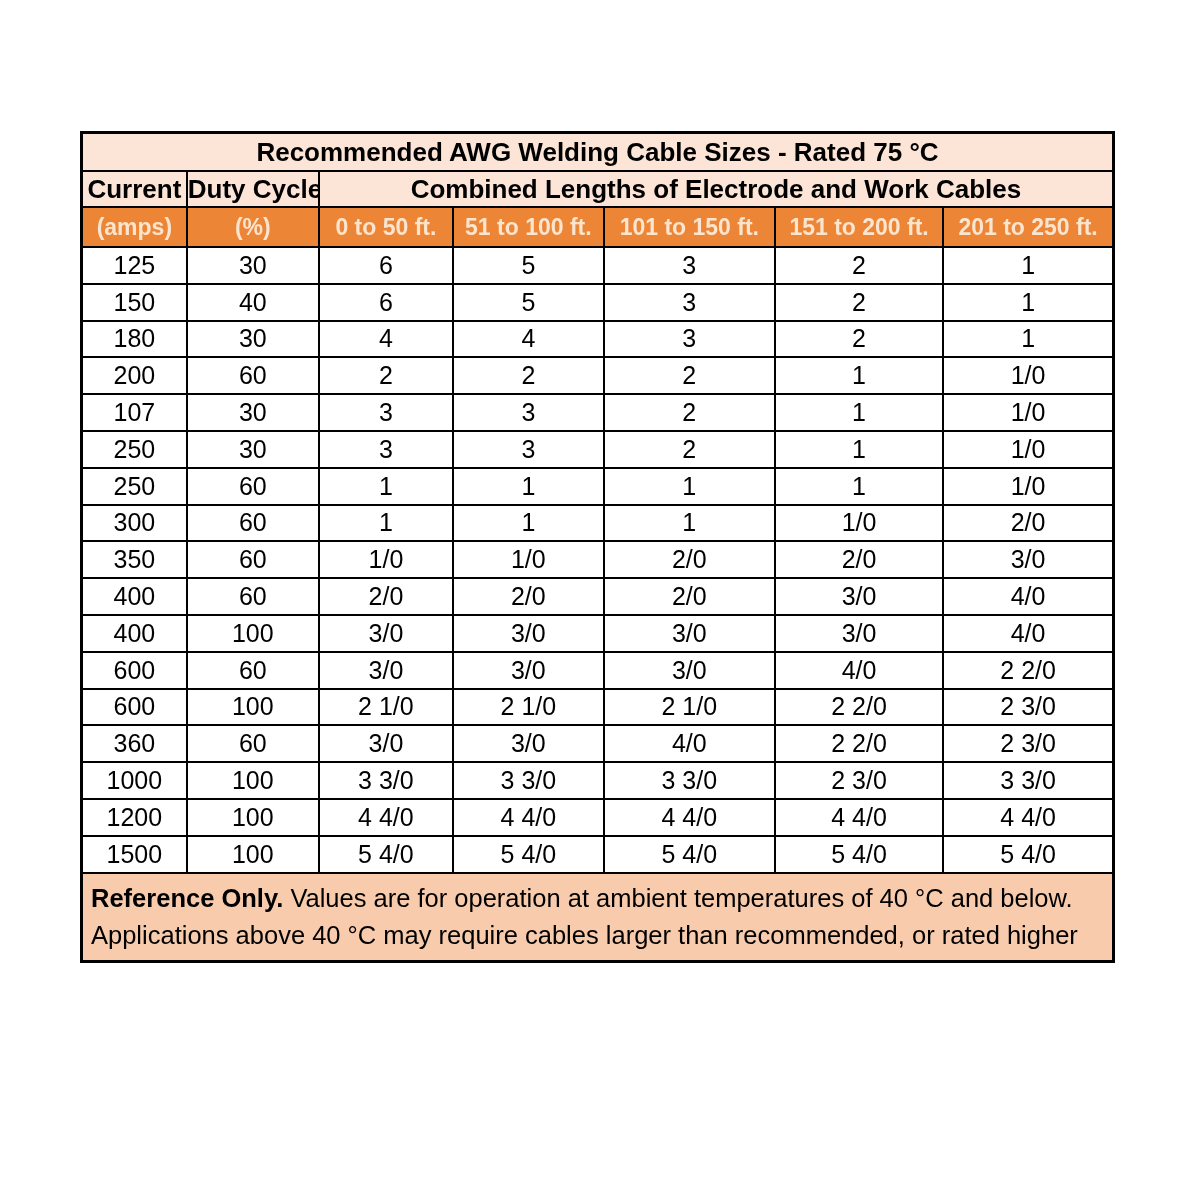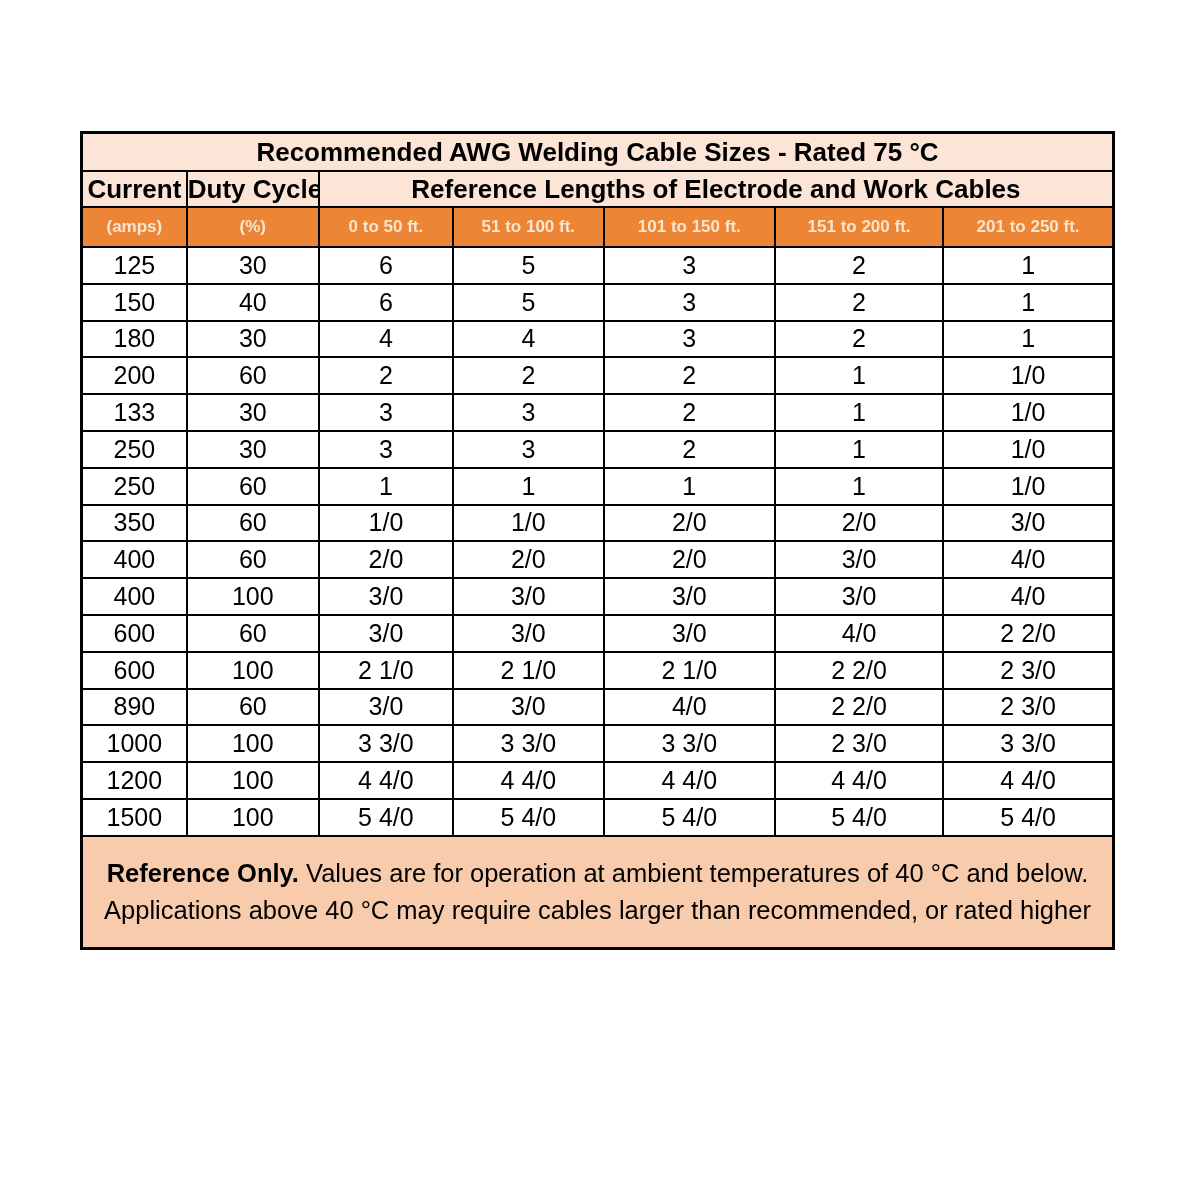--- a/index.html
+++ b/index.html
@@ -50,33 +50,33 @@
   tr.group-header-row td{
     background:var(--header-bg);
     font-weight:bold;
     font-size:26px;
     height:34px;
   }
   tr.subheader-row td{
     background:var(--subheader-bg);
     color:var(--subheader-text);
     font-weight:bold;
-    font-size:17px;
+    font-size:23px;
     height:38px;
   }
   tbody.data-rows td{
     font-size:25px;
     height:34.8px;
     font-weight:normal;
   }
   tfoot td{
     background:var(--footer-bg);
-    text-align:center;
+    text-align:left;
     font-size:25.5px;
-    padding:18px 8px;
+    padding:6px 8px;
   }
   .foot-line{line-height:37px;white-space:nowrap;}
   .bold{font-weight:bold;}
 </style>
 </head>
 <body>
 
 <div class="page">
   <table class="cable-table">
     <colgroup>
@@ -88,21 +88,21 @@
       <col style="width:16.3%">
       <col style="width:16.5%">
     </colgroup>
     <thead>
       <tr class="title-row">
         <td colspan="7">Recommended AWG Welding Cable Sizes - Rated 75 °C</td>
       </tr>
       <tr class="group-header-row">
         <td>Current</td>
         <td>Duty Cycle</td>
-        <td colspan="5">Reference Lengths of Electrode and Work Cables</td>
+        <td colspan="5">Combined Lengths of Electrode and Work Cables</td>
       </tr>
       <tr class="subheader-row">
         <td>(amps)</td>
         <td>(%)</td>
         <td>0 to 50 ft.</td>
         <td>51 to 100 ft.</td>
         <td>101 to 150 ft.</td>
         <td>151 to 200 ft.</td>
         <td>201 to 250 ft.</td>
       </tr>
@@ -138,21 +138,21 @@
         <tr>
           <td>200</td>
           <td>60</td>
           <td>2</td>
           <td>2</td>
           <td>2</td>
           <td>1</td>
           <td>1/0</td>
         </tr>
         <tr>
-          <td>133</td>
+          <td>107</td>
           <td>30</td>
           <td>3</td>
           <td>3</td>
           <td>2</td>
           <td>1</td>
           <td>1/0</td>
         </tr>
         <tr>
           <td>250</td>
           <td>30</td>
@@ -163,20 +163,29 @@
           <td>1/0</td>
         </tr>
         <tr>
           <td>250</td>
           <td>60</td>
           <td>1</td>
           <td>1</td>
           <td>1</td>
           <td>1</td>
           <td>1/0</td>
+        </tr>
+        <tr>
+          <td>300</td>
+          <td>60</td>
+          <td>1</td>
+          <td>1</td>
+          <td>1</td>
+          <td>1/0</td>
+          <td>2/0</td>
         </tr>
         <tr>
           <td>350</td>
           <td>60</td>
           <td>1/0</td>
           <td>1/0</td>
           <td>2/0</td>
           <td>2/0</td>
           <td>3/0</td>
         </tr>
@@ -210,21 +219,21 @@
         <tr>
           <td>600</td>
           <td>100</td>
           <td>2 1/0</td>
           <td>2 1/0</td>
           <td>2 1/0</td>
           <td>2 2/0</td>
           <td>2 3/0</td>
         </tr>
         <tr>
-          <td>890</td>
+          <td>360</td>
           <td>60</td>
           <td>3/0</td>
           <td>3/0</td>
           <td>4/0</td>
           <td>2 2/0</td>
           <td>2 3/0</td>
         </tr>
         <tr>
           <td>1000</td>
           <td>100</td>

